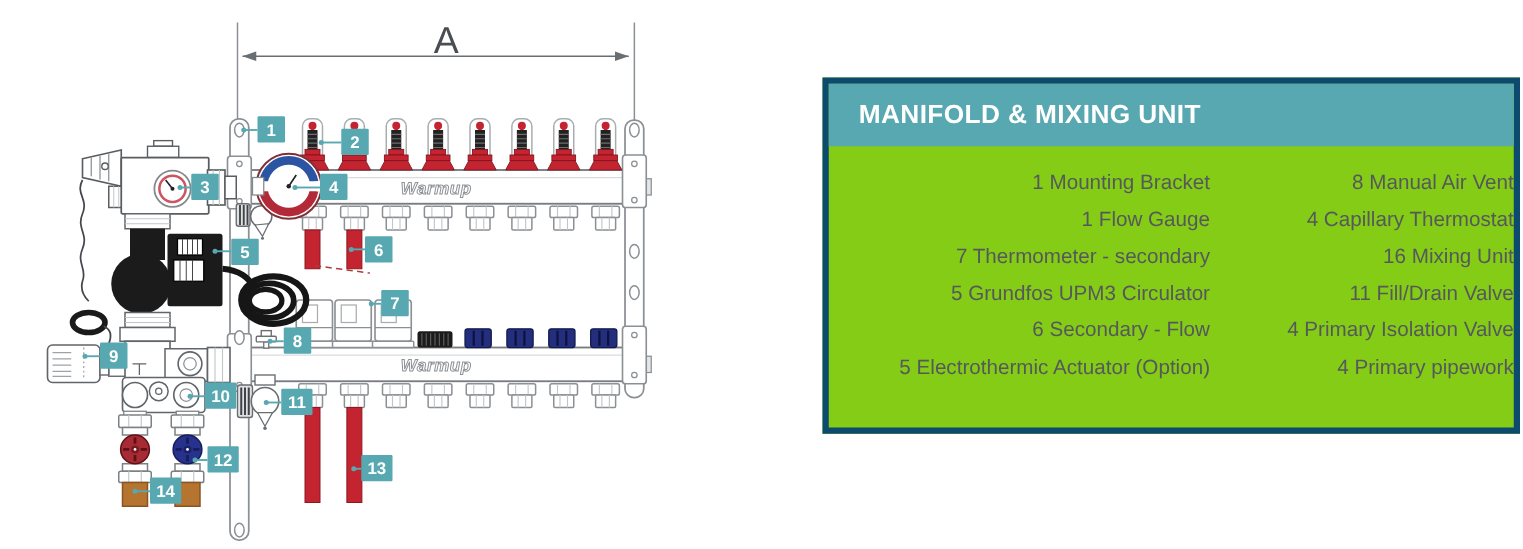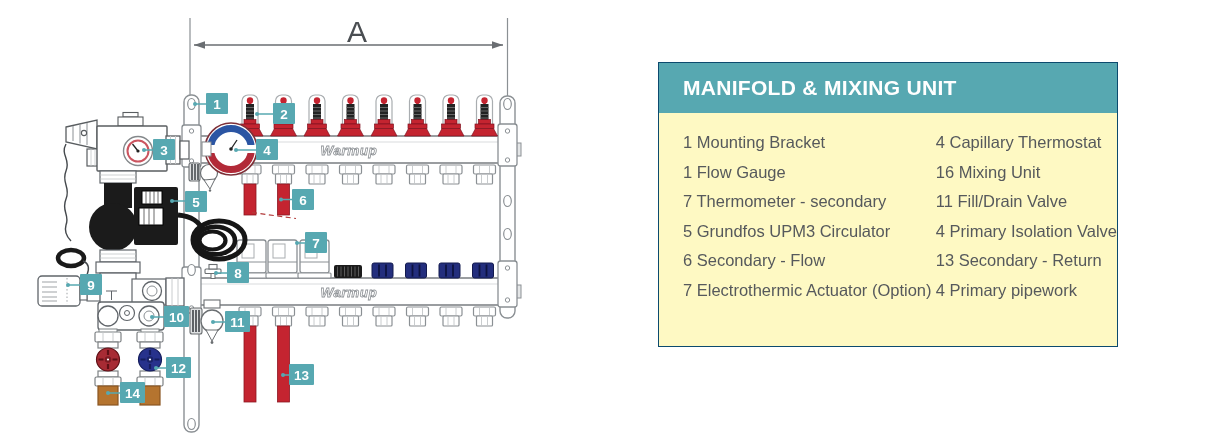--- a/index.html
+++ b/index.html
@@ -1,27 +1,27 @@
 <!DOCTYPE html>
 <html><head>
 <meta charset="utf-8">
 <style>
   html,body{margin:0;padding:0;background:#fff;}
   .page{position:relative;width:1218px;height:439px;background:#ffffff;overflow:hidden;
         font-family:"Liberation Sans","DejaVu Sans",sans-serif;}
   .diagram-svg{position:absolute;left:0;top:0;width:1218px;height:439px;}
   
-  .panel{position:absolute;left:658px;top:62px;width:460px;height:285px;background:#fef9c3;
-         border:1px solid #0c4a6e;box-sizing:border-box;}
+  .panel{position:absolute;left:658px;top:62px;width:558px;height:285px;background:#84cc16;
+         border:5px solid #0c4a6e;box-sizing:border-box;}
   .panel-header{height:50px;background:#57a8b1;color:#fff;display:flex;align-items:center;
                 padding-left:24px;font-size:21px;font-weight:bold;letter-spacing:.3px;}
   .panel-body{display:flex;padding:15px 0 0 24px;color:#56595c;font-size:16.5px;}
   .col-left{width:281px;}
   .col-right{flex:1;}
-  .legend-row{line-height:29.5px;white-space:nowrap;}
+  .legend-row{line-height:29.5px;white-space:nowrap;text-align:right;}
 </style>
 </head>
 <body>
 
 <div class="page">
 
 <svg class="diagram-svg" viewBox="0 0 1218 439" xmlns="http://www.w3.org/2000/svg" xmlns:xlink="http://www.w3.org/1999/xlink">
 
   <defs>
     <g id="g-gauge">
@@ -383,26 +383,26 @@
   <div class="panel-header">
     <span>MANIFOLD &amp; MIXING UNIT</span>
   </div>
   <div class="panel-body">
     <div class="col-left">
       <div class="legend-row">1 Mounting Bracket</div>
       <div class="legend-row">1 Flow Gauge</div>
       <div class="legend-row">7 Thermometer - secondary</div>
       <div class="legend-row">5 Grundfos UPM3 Circulator</div>
       <div class="legend-row">6 Secondary - Flow</div>
-      <div class="legend-row">7 Electrothermic Actuator (Option)</div>
+      <div class="legend-row">5 Electrothermic Actuator (Option)</div>
     </div>
     <div class="col-right">
+      <div class="legend-row">8 Manual Air Vent</div>
       <div class="legend-row">4 Capillary Thermostat</div>
       <div class="legend-row">16 Mixing Unit</div>
       <div class="legend-row">11 Fill/Drain Valve</div>
       <div class="legend-row">4 Primary Isolation Valve</div>
-      <div class="legend-row">13 Secondary - Return</div>
       <div class="legend-row">4 Primary pipework</div>
     </div>
   </div>
 </div>
 
 </div>
 
 </body></html>

